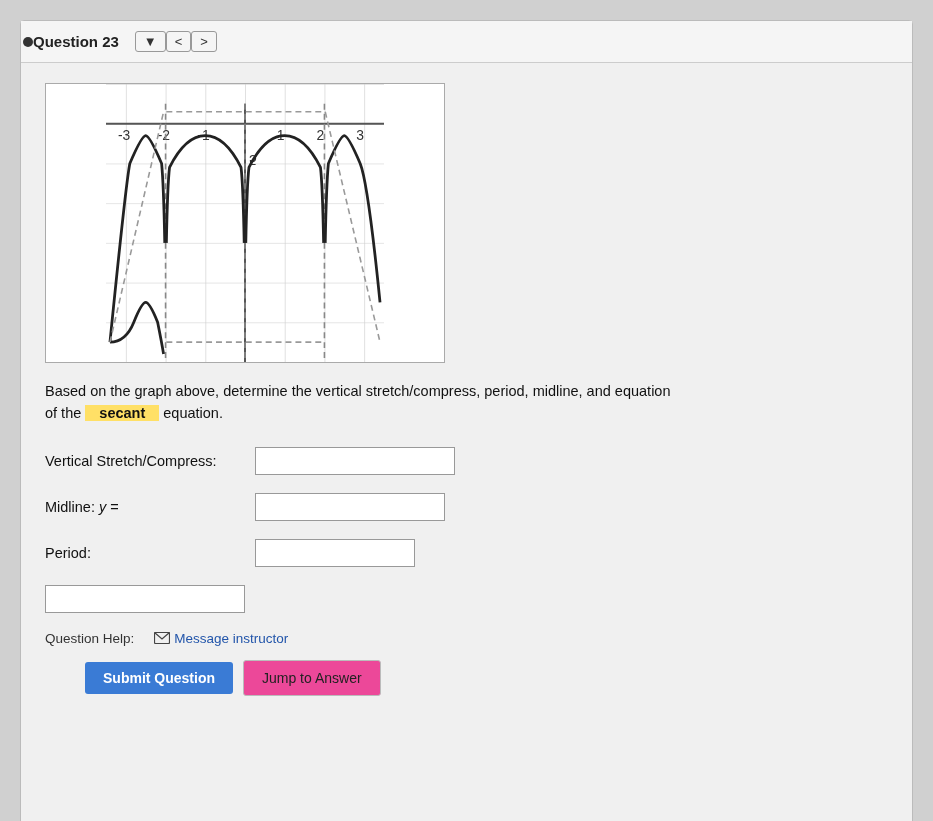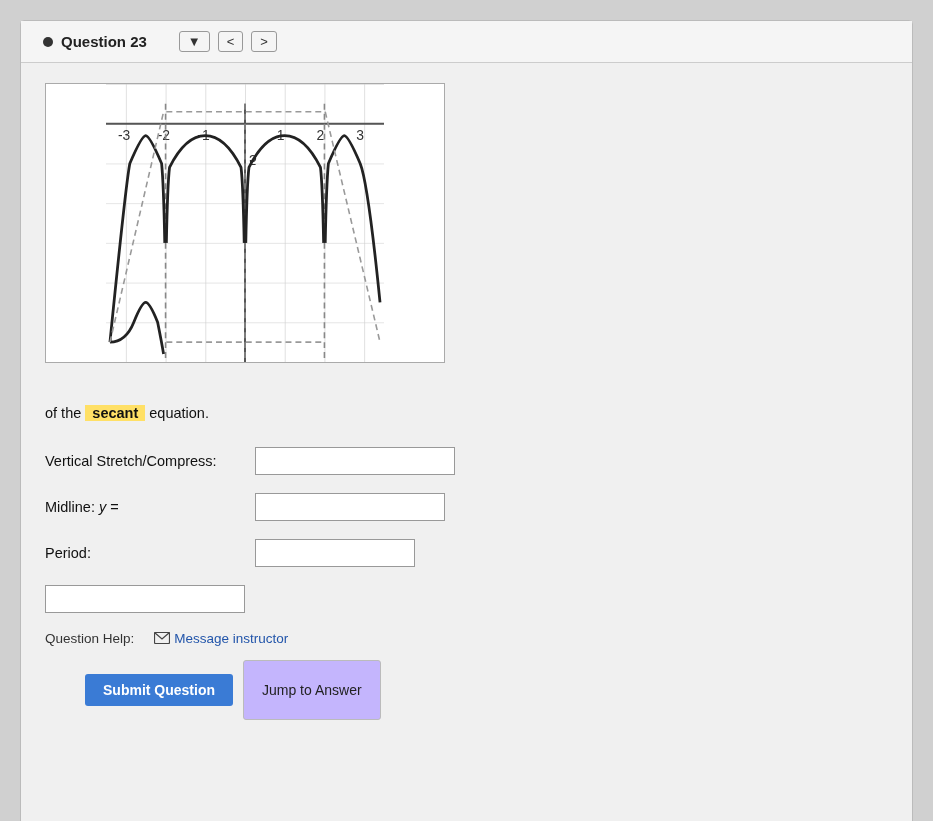--- a/index.html
+++ b/index.html
@@ -16,22 +16,21 @@
       background: #f0f0f0;
       border: 1px solid #bbb;
       border-radius: 4px;
       width: 933px;
       min-height: 821px;
       padding: 0;
     }
     .header {
       display: flex;
       align-items: center;
-      gap: 8px;
-      padding: 10px 22px;
+      padding: 10px 2px;
       border-bottom: 1px solid #ccc;
       background: #f5f5f5;
     }
     .header-dot {
       width: 10px;
       height: 10px;
       background: #333;
       border-radius: 50%;
       display: inline-block;
     }
@@ -65,21 +64,21 @@
     .question-text {
       font-size: 14.5px;
       color: #111;
       margin-bottom: 22px;
       line-height: 1.5;
       max-width: 700px;
     }
     .highlight-secant {
       background-color: #ffe066;
       font-weight: bold;
-      padding: 0 7px;
+      padding: 0 14px;
     }
     
     .form-row {
       display: flex;
       align-items: center;
       margin-bottom: 18px;
       font-size: 14.5px;
       color: #111;
     }
     .form-label {
@@ -118,25 +117,25 @@
       background: #3a7bd5;
       color: #fff;
       border: none;
       border-radius: 3px;
       padding: 8px 18px;
       font-size: 14px;
       cursor: pointer;
       font-weight: 600;
     }
     .btn-jump {
-      background: #c4b5fd;
+      background: #ec4899;
       color: #222;
       border: 1px solid #bbb;
       border-radius: 3px;
-      padding: 21px 18px;
+      padding: 9px 18px;
       font-size: 14px;
       cursor: pointer;
     }
 
     .help-link {
       color: #2255aa;
       text-decoration: none;
       cursor: pointer;
       text-align: center;
     }
@@ -201,20 +200,21 @@
         <line x1="-3.4" y1="5.5" x2="-2.05" y2="-0.3" stroke="#999" stroke-width="0.04" stroke-dasharray="0.15,0.1"></line>
         <line x1="-1.98" y1="-0.3" x2="-0.02" y2="-0.3" stroke="#999" stroke-width="0.04" stroke-dasharray="0.15,0.1"></line>
         <line x1="-1.98" y1="5.5" x2="-0.02" y2="5.5" stroke="#999" stroke-width="0.04" stroke-dasharray="0.15,0.1"></line>
         <line x1="0.02" y1="-0.3" x2="1.98" y2="-0.3" stroke="#999" stroke-width="0.04" stroke-dasharray="0.15,0.1"></line>
         <line x1="0.02" y1="5.5" x2="1.98" y2="5.5" stroke="#999" stroke-width="0.04" stroke-dasharray="0.15,0.1"></line>
         <line x1="2.02" y1="-0.3" x2="3.4" y2="5.5" stroke="#999" stroke-width="0.04" stroke-dasharray="0.15,0.1"></line>
       </svg>
     </div>
 
     <p class="question-text">
+      <span>Based on the graph above, determine the vertical stretch/compress, period, midline, and equation</span>
       <br>
       <span>of the</span>
       <span> </span>
       <span class="highlight-secant">secant</span>
       <span> </span>
       <span>equation.</span>
     </p>
 
     <div class="form-row">
       <label class="form-label">Vertical Stretch/Compress:</label>

